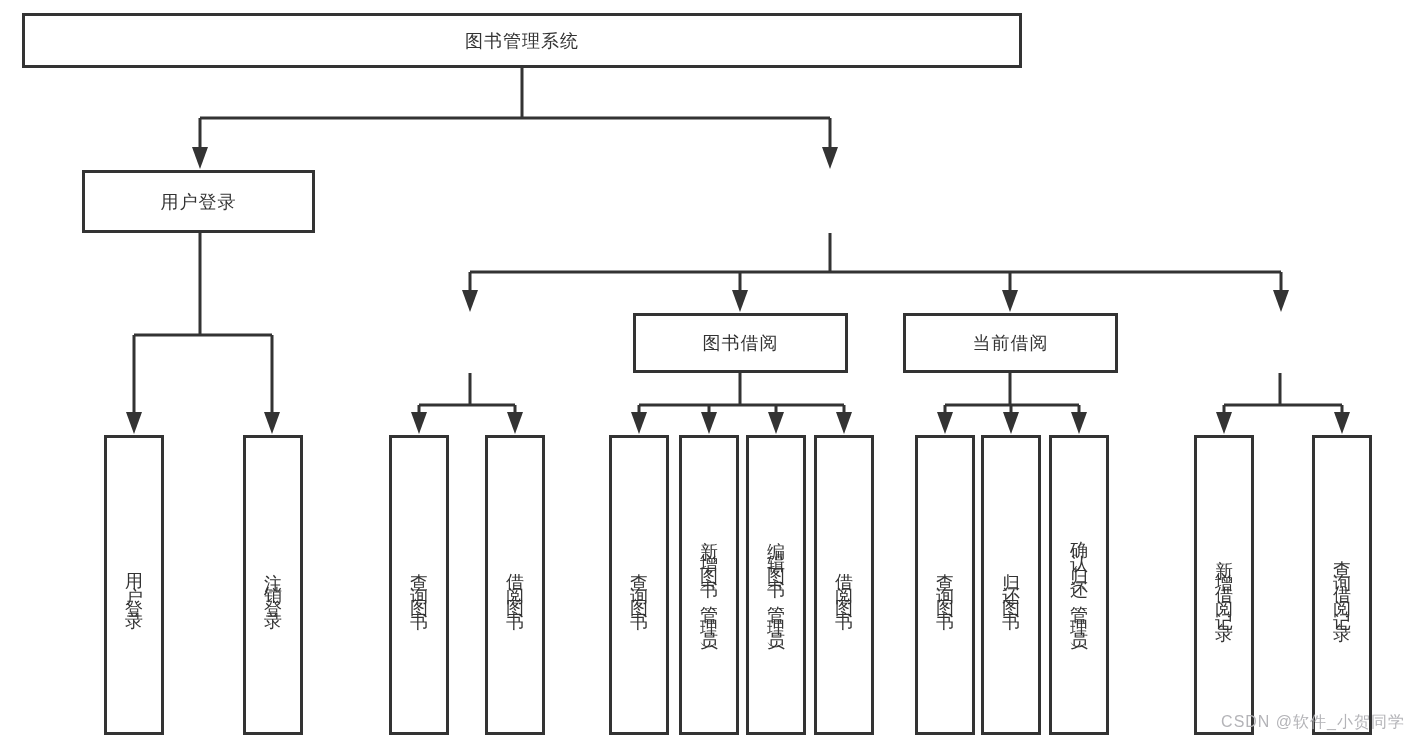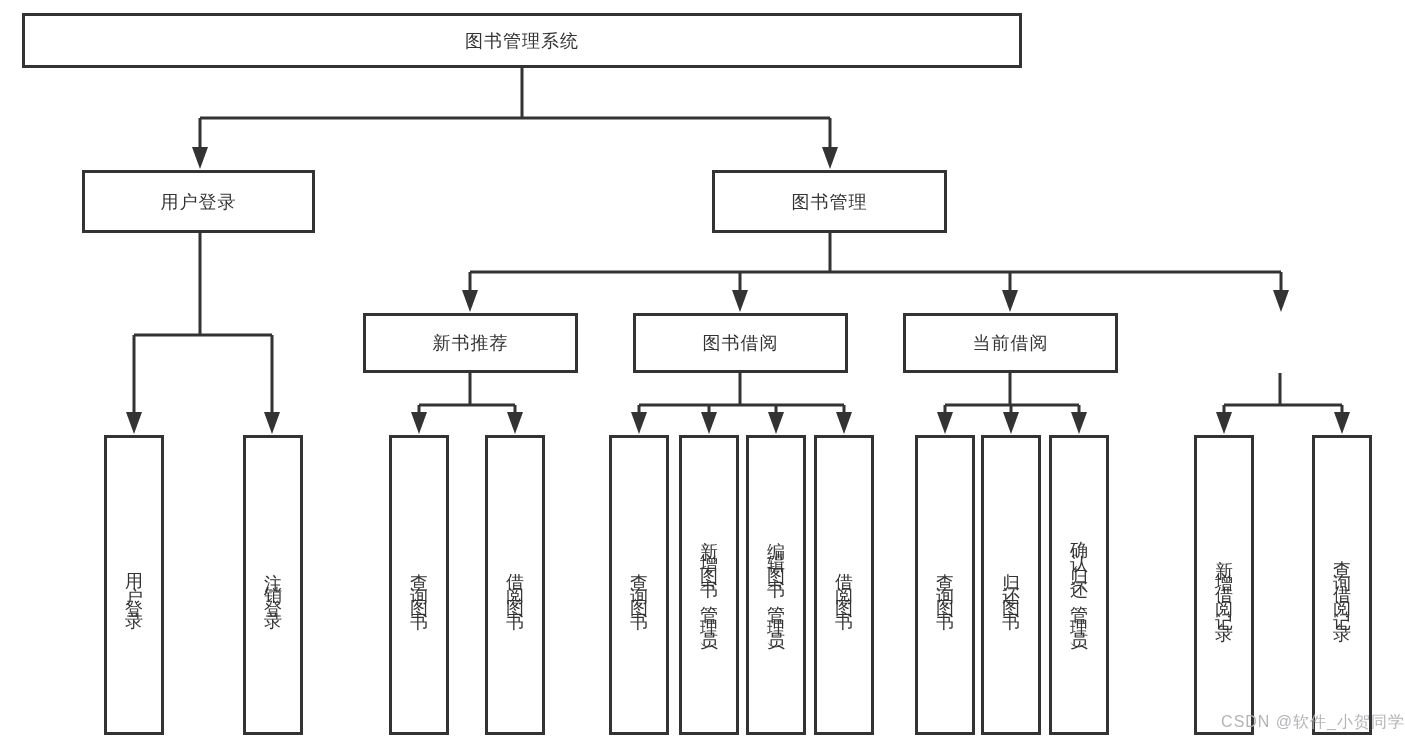--- a/index.html
+++ b/index.html
@@ -84,27 +84,21 @@
     </g>
   </svg>
 
   <div class="box hbox root">
     <span>图书管理系统</span>
   </div>
 
   <div class="box hbox lv2a">
     <span>用户登录</span>
   </div>
-  <div class="box hbox lv2b">
-    <span>图书管理</span>
-  </div>
 
-  <div class="box hbox lv3" style="left:363px">
-    <span>新书推荐</span>
-  </div>
   <div class="box hbox lv3" style="left:903px">
     <span>当前借阅</span>
   </div>
   <div class="box hbox lv3" style="left:633px">
     <span>图书借阅</span>
   </div>
 
   <div class="box leaf" style="left:104px">
     <span class="vtext">用户登录</span>
   </div>

